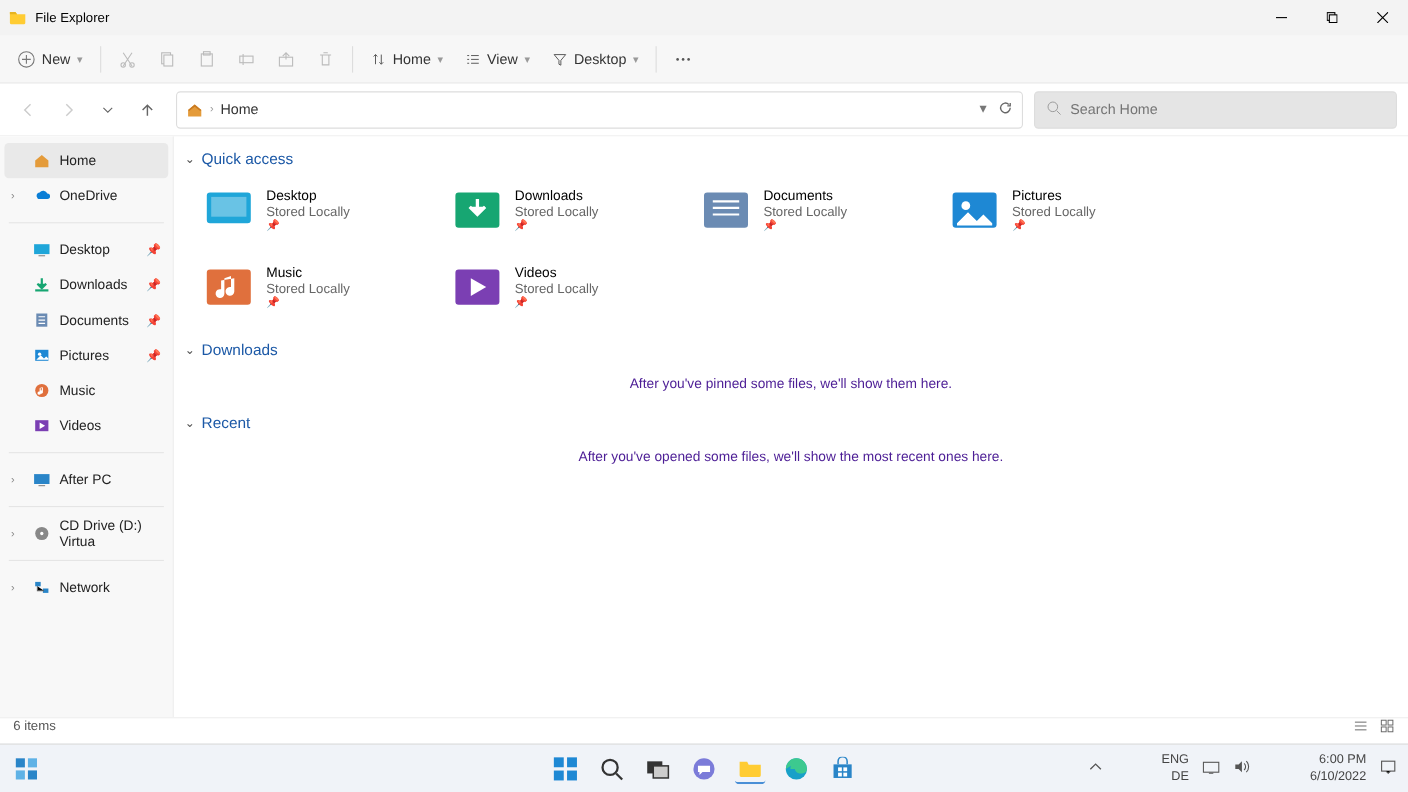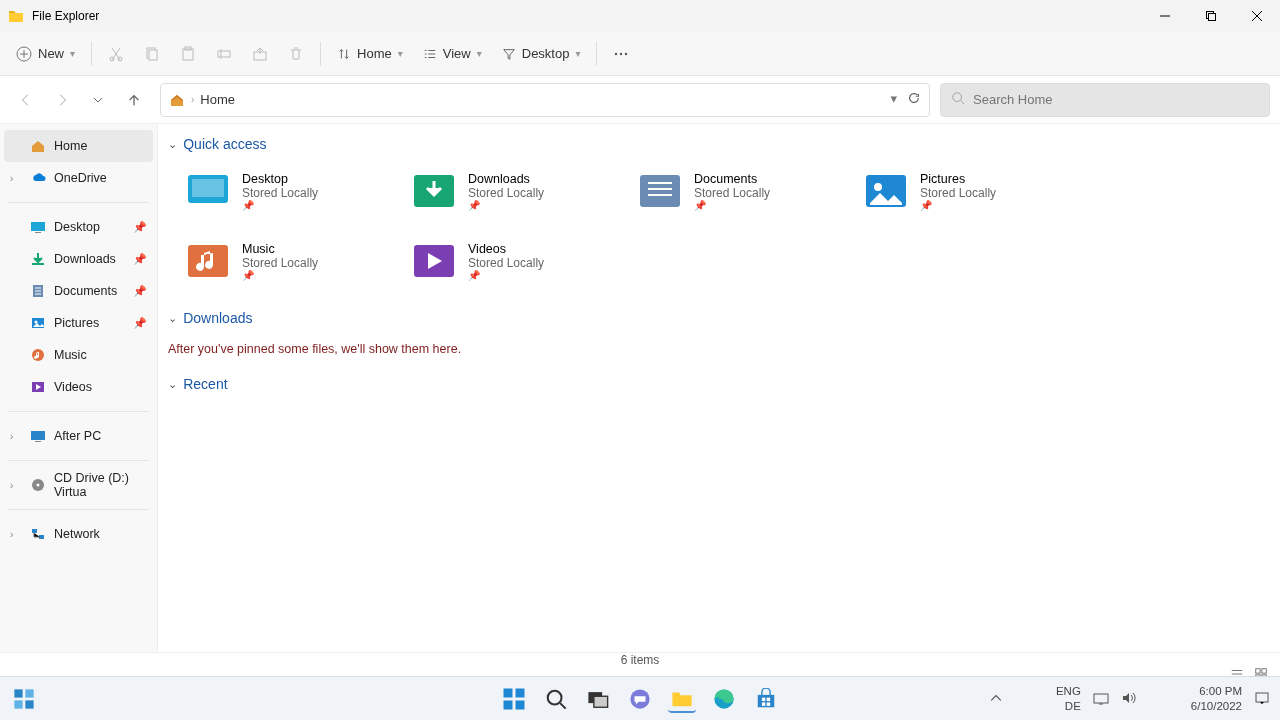--- a/index.html
+++ b/index.html
@@ -33,22 +33,22 @@
 .side-sep { height: 1px; background: #e5e5e5; margin: 8px 8px; }
 .content { flex: 1; padding: 12px 10px; overflow: auto; }
 .section-hdr { display: flex; align-items: center; gap: 6px; color: #1b58a6; font-size: 14px; margin-bottom: 8px; }
 .section-hdr .chv { color: #555; font-size: 11px; }
 .qa-grid { display: flex; flex-wrap: wrap; gap: 8px 8px; margin-bottom: 18px; padding-left: 18px; }
 .qa-item { width: 218px; height: 62px; display: flex; align-items: center; gap: 12px; }
 .qa-icon { width: 44px; height: 40px; border-radius: 3px; display: flex; align-items: center; justify-content: center; }
 .qa-text .nm { font-size: 12.5px; color: #000; }
 .qa-text .sub { font-size: 12px; color: #666; text-align: center; }
 .qa-text .pn { font-size: 10px; color: #888; }
-.empty-msg { text-align: left; color: #7f1d1d; font-size: 12.5px; margin: 16px 0 20px 0; }
-.statusbar { height: 24px; background: #fff; border-top: 1px solid #eee; display: flex; align-items: center; padding: 0 12px; font-size: 12px; color: #555; flex-direction: column; }
+.empty-msg { text-align: center; color: #4c1d95; font-size: 12.5px; margin: 16px 0 20px 0; }
+.statusbar { height: 24px; background: #fff; border-top: 1px solid #eee; display: flex; align-items: flex-start; padding: 0 12px; font-size: 12px; color: #555; }
 .statusbar .right { margin-left: auto; display: flex; gap: 10px; color: #666; }
 .taskbar { height: 44px; background: #f0f3f8; border-top: 1px solid #ddd; display: flex; align-items: center; padding: 0 10px; }
 .tb-center { position: absolute; left: 50%; transform: translateX(-50%); display: flex; gap: 14px; align-items: center; }
 .tb-icon { width: 28px; height: 28px; display: flex; align-items: center; justify-content: center; border-radius: 4px; }
 .tb-tray { margin-left: auto; display: flex; align-items: center; gap: 12px; font-size: 11.5px; color: #444; }
 .tray-dt { text-align: right; line-height: 1.25; margin-left: 42px; }
 .ico { display: inline-flex; width: 16px; height: 16px; }
 </style>
 </head>
 <body>
@@ -410,20 +410,21 @@
     <div class="section-hdr">
       <span class="chv">⌄</span>
       <span>Downloads</span>
     </div>
     <div class="empty-msg">After you've pinned some files, we'll show them here.</div>
 
     <div class="section-hdr">
       <span class="chv">⌄</span>
       <span>Recent</span>
     </div>
+    <div class="empty-msg">After you've opened some files, we'll show the most recent ones here.</div>
   </div>
 </div>
 
 <div class="statusbar">
   <span>6 items</span>
   <div class="right">
     <span><svg width="14" height="14" viewBox="0 0 16 16">
           <path stroke="#666" d="M2 4h12M2 8h12M2 12h12"></path>
         </svg></span>
     <span><svg width="14" height="14" viewBox="0 0 16 16">

